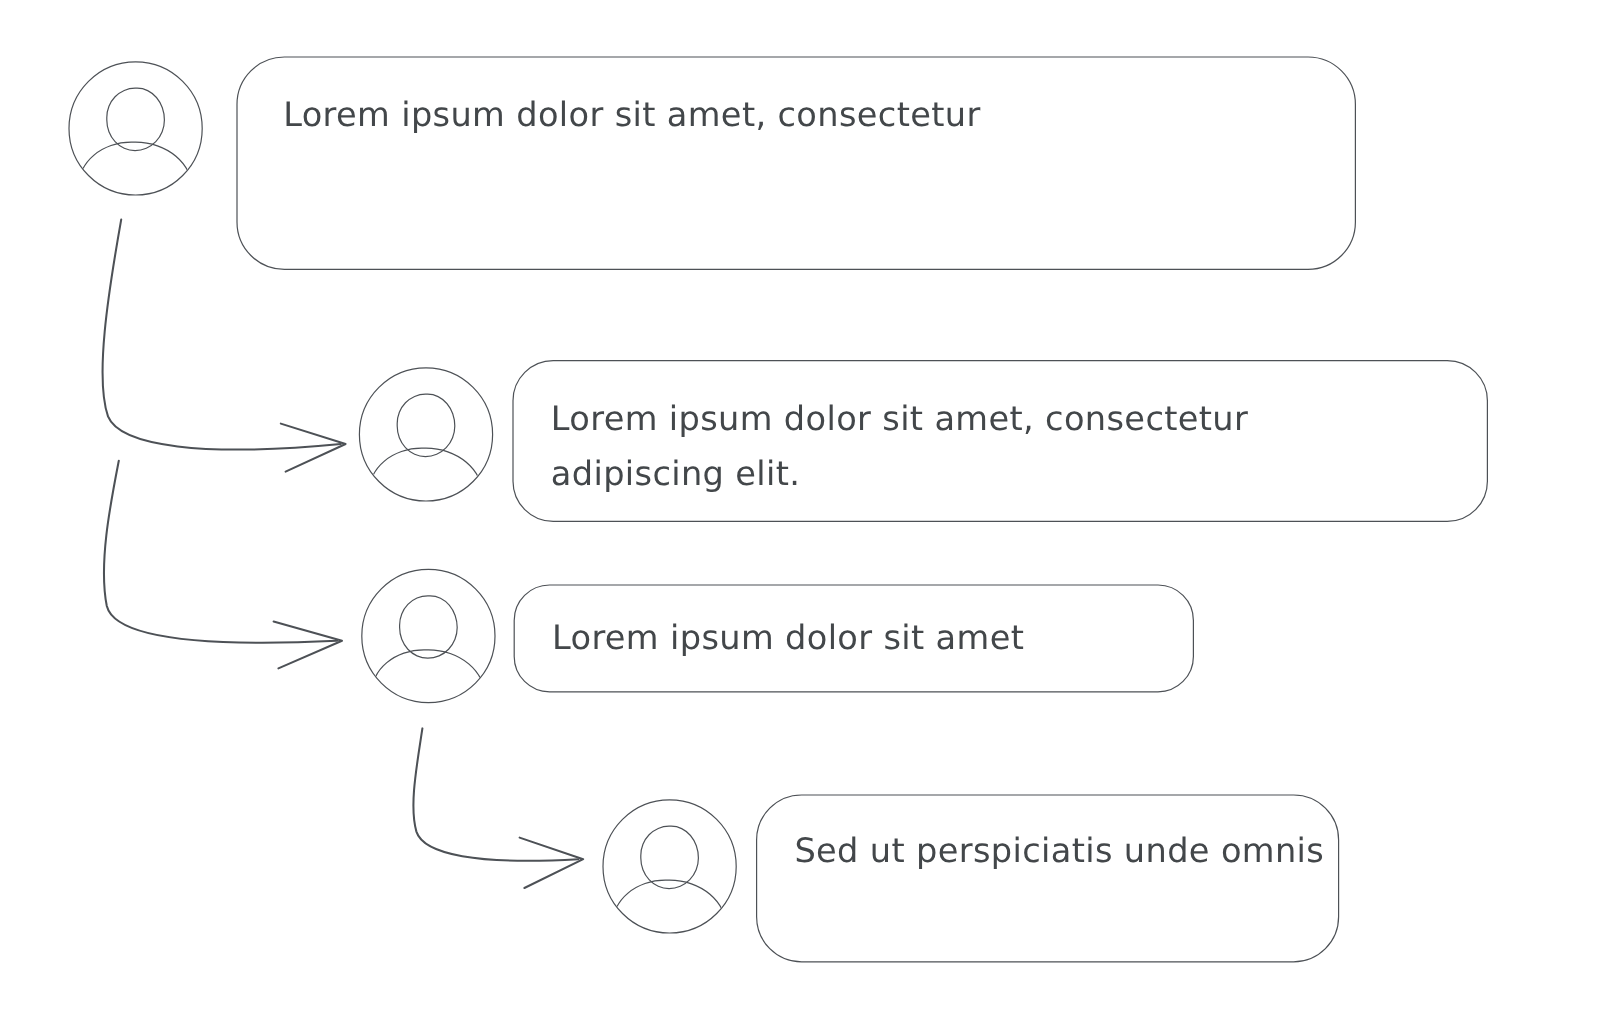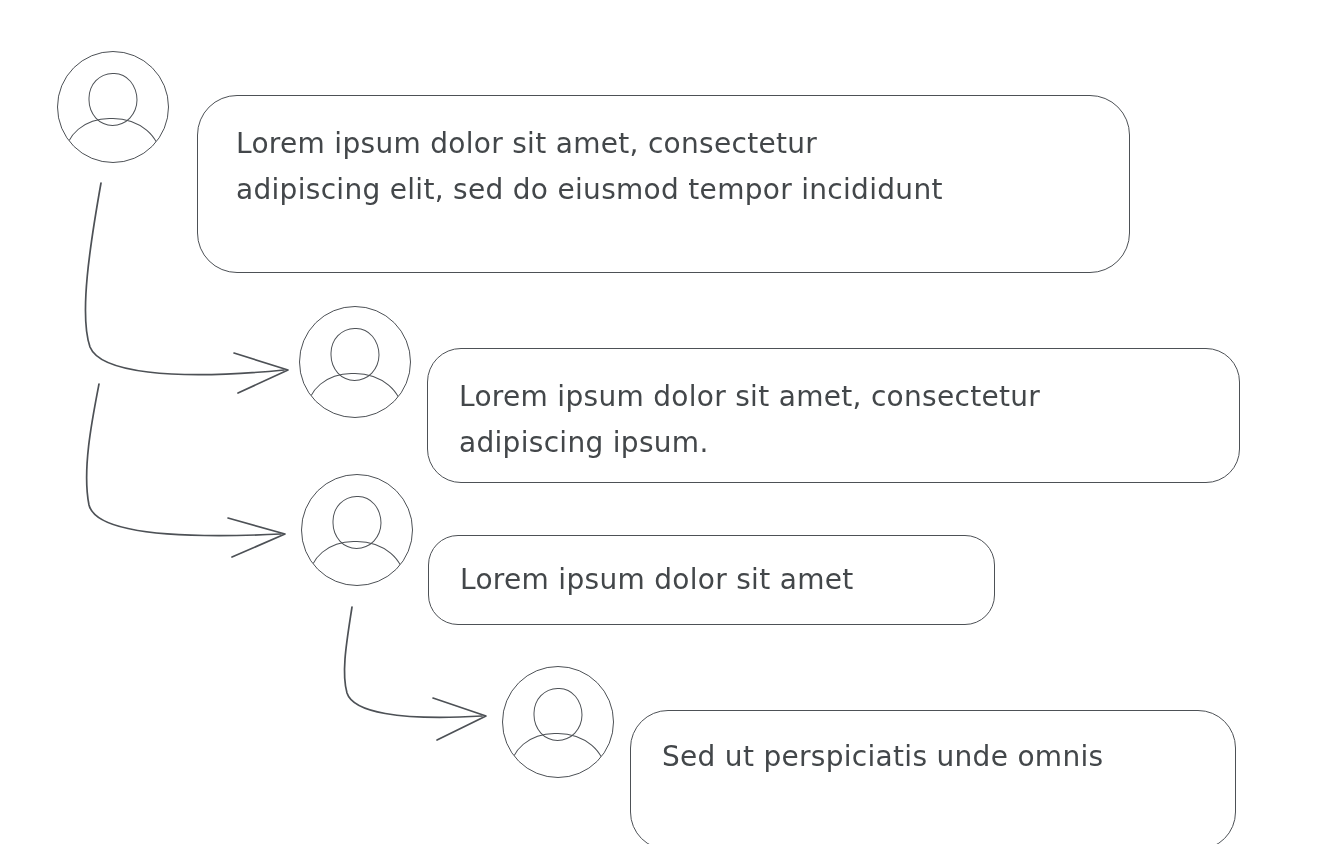--- a/index.html
+++ b/index.html
@@ -31,28 +31,27 @@
     width:96px;height:84px;
     border:1.7px solid var(--stroke);border-radius:48% 52% 50% 50% / 46% 50% 54% 50%;
   }
 
   
   .bubble{
     position:absolute;border:1.7px solid var(--stroke);background:var(--bg);
     color:var(--text);
     font-size:28px;line-height:46px;letter-spacing:.3px;
     white-space:nowrap;
-    margin-top:48px;
   }
   .bubble .ln{display:block;}
 
   #bubble-1{left:197px;top:47px;width:933px;height:178px;border-radius:40px;padding:25px 38px;}
   #bubble-2{left:427px;top:300px;width:813px;height:135px;border-radius:34px;padding:25px 31px;}
   #bubble-3{left:428px;top:487px;width:567px;height:90px;border-radius:30px;padding:0 31px;display:flex;align-items:center;}
-  #bubble-4{left:630px;top:662px;width:606px;height:140px;border-radius:38px;padding:23px 31px;}
+  #bubble-4{left:630px;top:662px;width:486px;height:140px;border-radius:38px;padding:23px 31px;}
 
   #avatar-1{left:57px;top:51px;}
   #avatar-2{left:299px;top:306px;}
   #avatar-3{left:301px;top:474px;}
   #avatar-4{left:502px;top:666px;}
 
   
   svg.arrows{position:absolute;left:0;top:0;width:1336px;height:844px;}
   svg.arrows path{fill:none;stroke:var(--stroke);stroke-width:1.7;stroke-linecap:round;stroke-linejoin:round;}
 </style>
@@ -75,30 +74,29 @@
       <path d="M 433 698 L 486 716 L 437 740"></path>
     </g>
   </svg>
 
   <div class="avatar" id="avatar-1">
     <div class="head"></div>
     <div class="shoulders"></div>
   </div>
   <div class="bubble" id="bubble-1">
     <span class="ln">Lorem ipsum dolor sit amet, consectetur</span>
-    <span class="ln">adipiscing elit, sed do eiusmod tempor incididunt</span>
   </div>
 
   <div class="avatar" id="avatar-2">
     <div class="head"></div>
     <div class="shoulders"></div>
   </div>
   <div class="bubble" id="bubble-2">
     <span class="ln">Lorem ipsum dolor sit amet, consectetur</span>
-    <span class="ln">adipiscing ipsum.</span>
+    <span class="ln">adipiscing elit.</span>
   </div>
 
   <div class="avatar" id="avatar-3">
     <div class="head"></div>
     <div class="shoulders"></div>
   </div>
   <div class="bubble" id="bubble-3">
     <span class="ln">Lorem ipsum dolor sit amet</span>
   </div>
 

